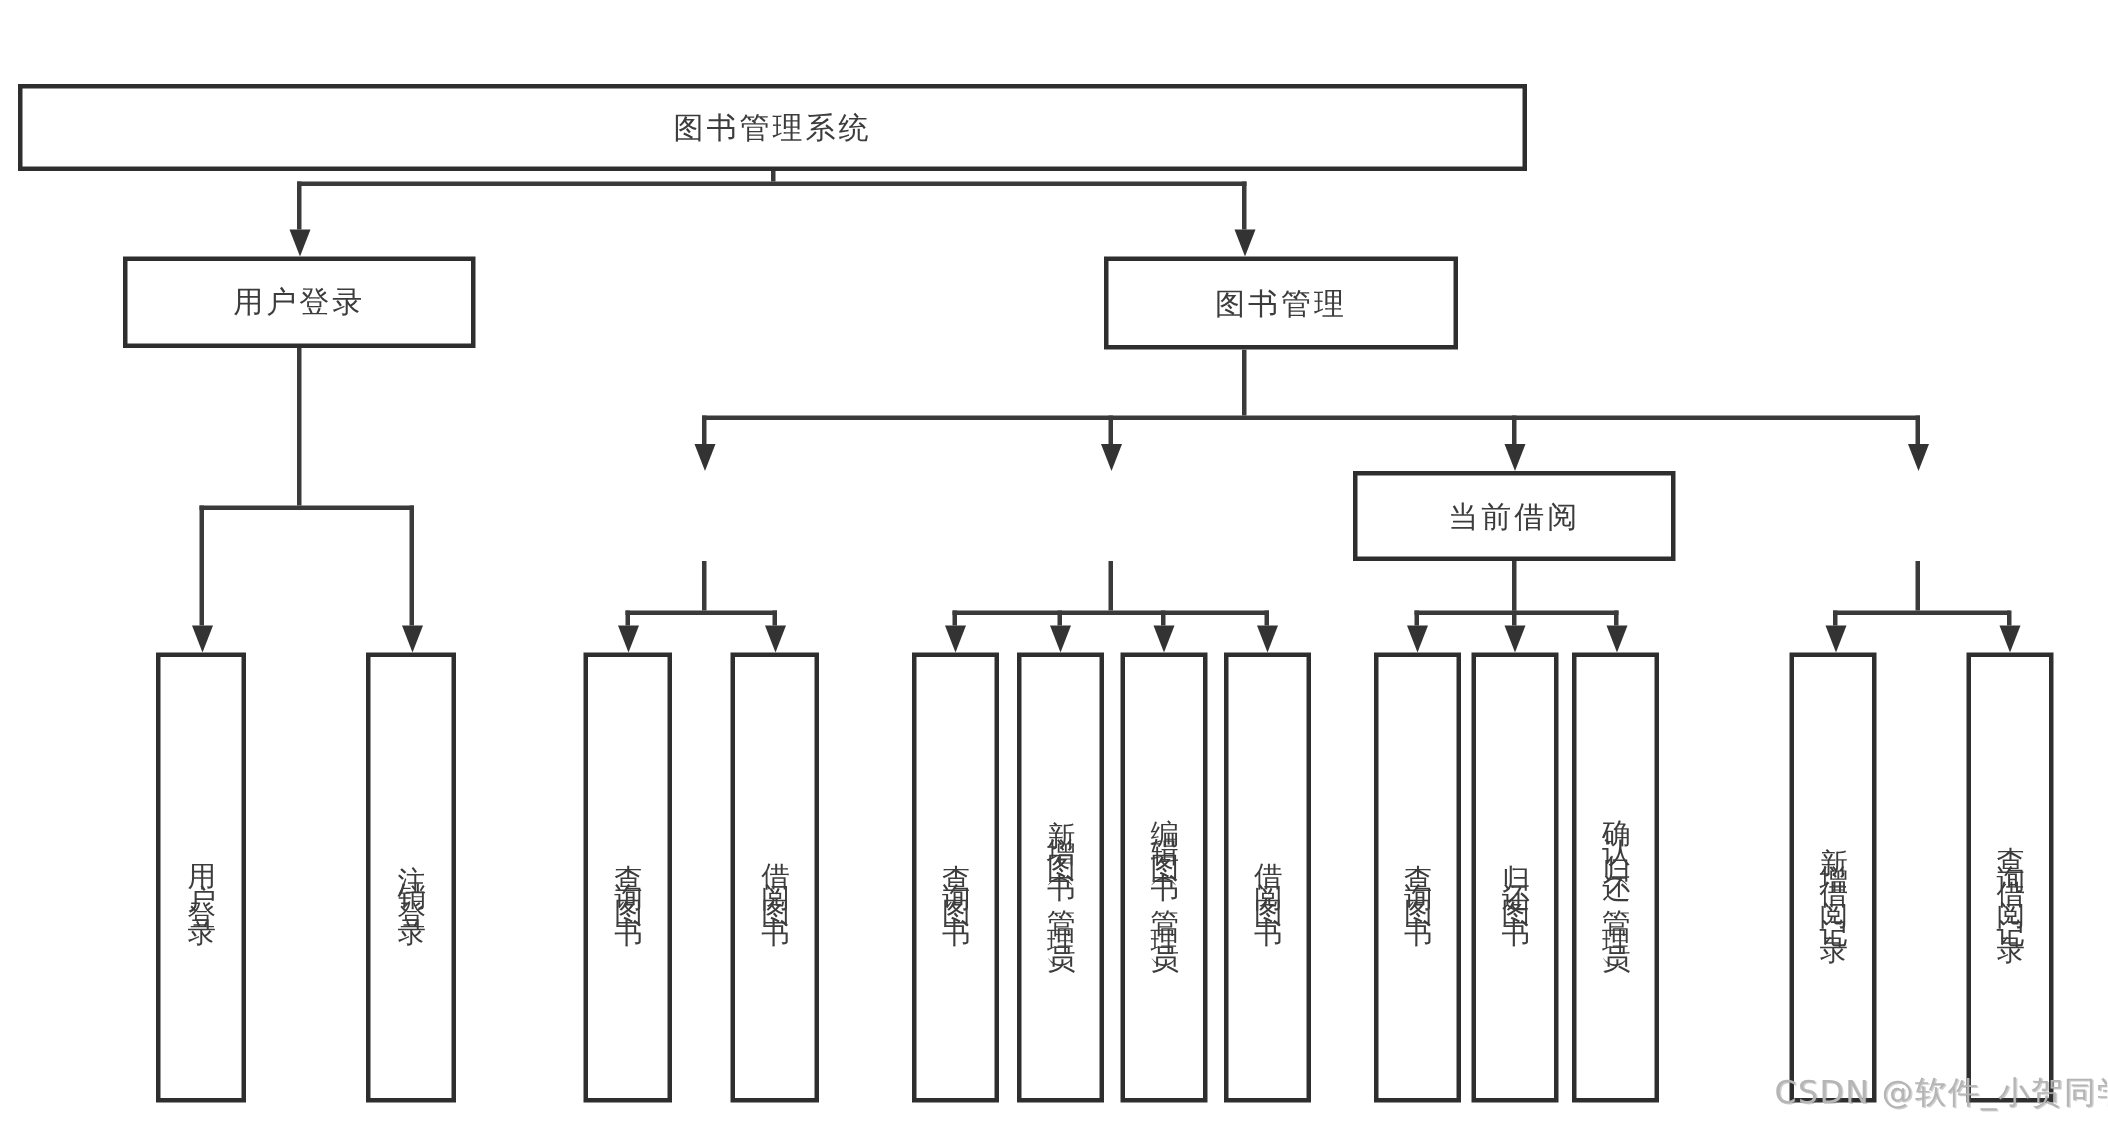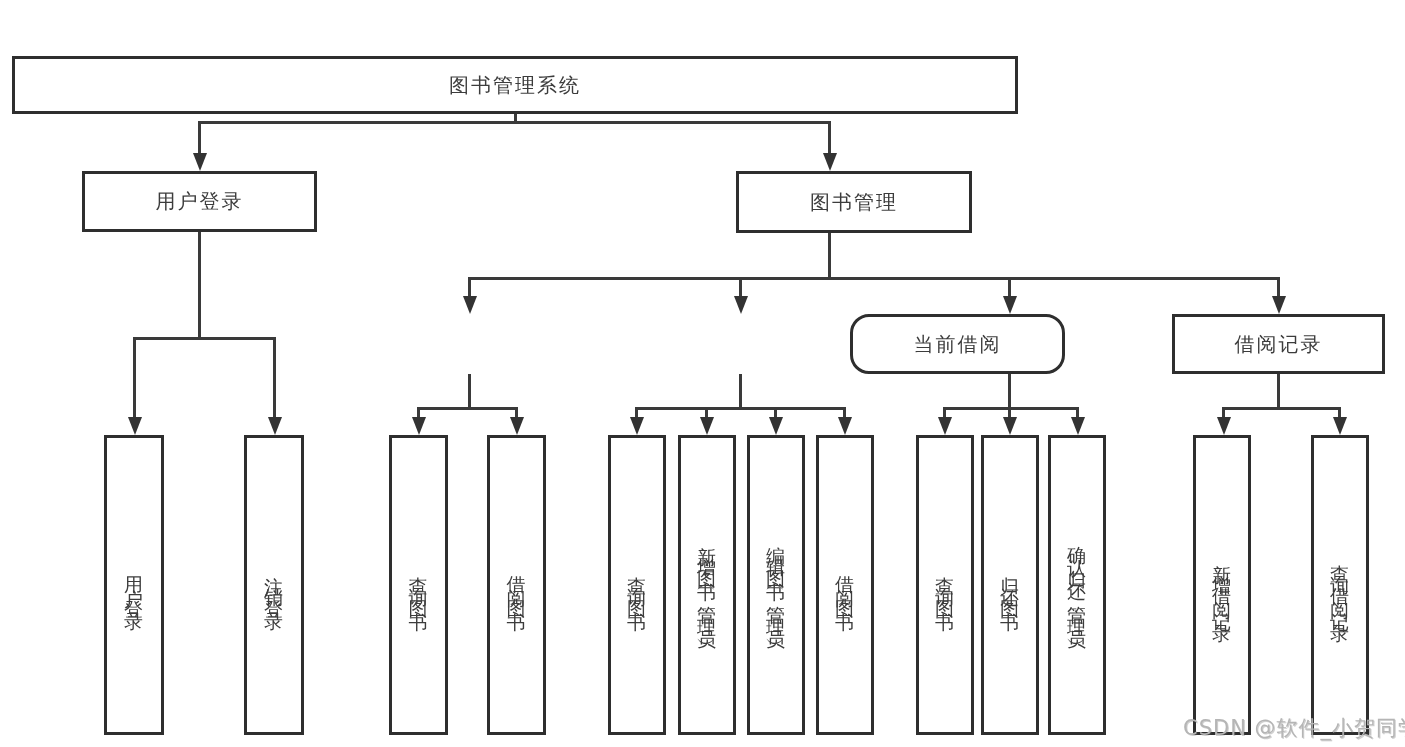--- a/index.html
+++ b/index.html
@@ -70,25 +70,22 @@
   <div class="hline" style="left:468px; top:277px; width:812px;"></div>
   <div class="vline" style="left:468px;  top:277px; height:19px;"></div>
   <div class="arrow" style="left:463px;  top:296px;"></div>
   <div class="vline" style="left:739px;  top:277px; height:19px;"></div>
   <div class="arrow" style="left:734px;  top:296px;"></div>
   <div class="vline" style="left:1008px; top:277px; height:19px;"></div>
   <div class="arrow" style="left:1003px; top:296px;"></div>
   <div class="vline" style="left:1277px; top:277px; height:19px;"></div>
   <div class="arrow" style="left:1272px; top:296px;"></div>
 
-  <div class="node" style="left:850px; top:314px; width:215px; height:60px;border-radius:19px;">
+  <div class="node" style="left:902px; top:314px; width:215px; height:60px;">
     <span>当前借阅</span>
-  </div>
-  <div class="node" style="left:1172px; top:314px; width:213px; height:60px;">
-    <span>借阅记录</span>
   </div>
 
   <div class="vline" style="left:468px; top:374px; height:33px;"></div>
   <div class="hline" style="left:417px; top:407px; width:101px;"></div>
   <div class="vline" style="left:417px; top:407px; height:10px;"></div>
   <div class="arrow" style="left:412px; top:417px;"></div>
   <div class="vline" style="left:515px; top:407px; height:10px;"></div>
   <div class="arrow" style="left:510px; top:417px;"></div>
 
   <div class="vline" style="left:739px; top:374px; height:33px;"></div>

